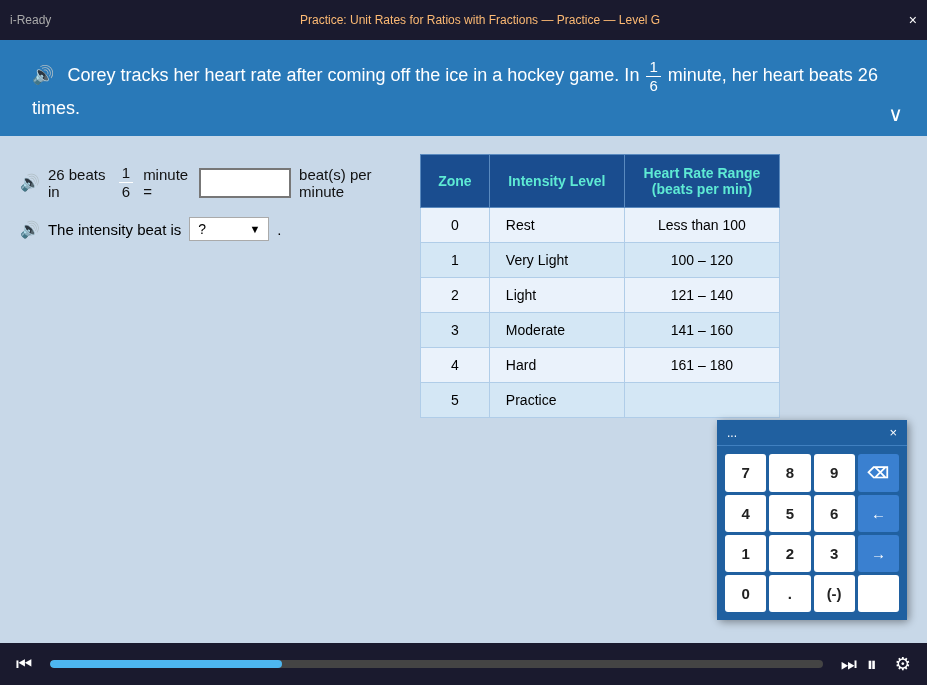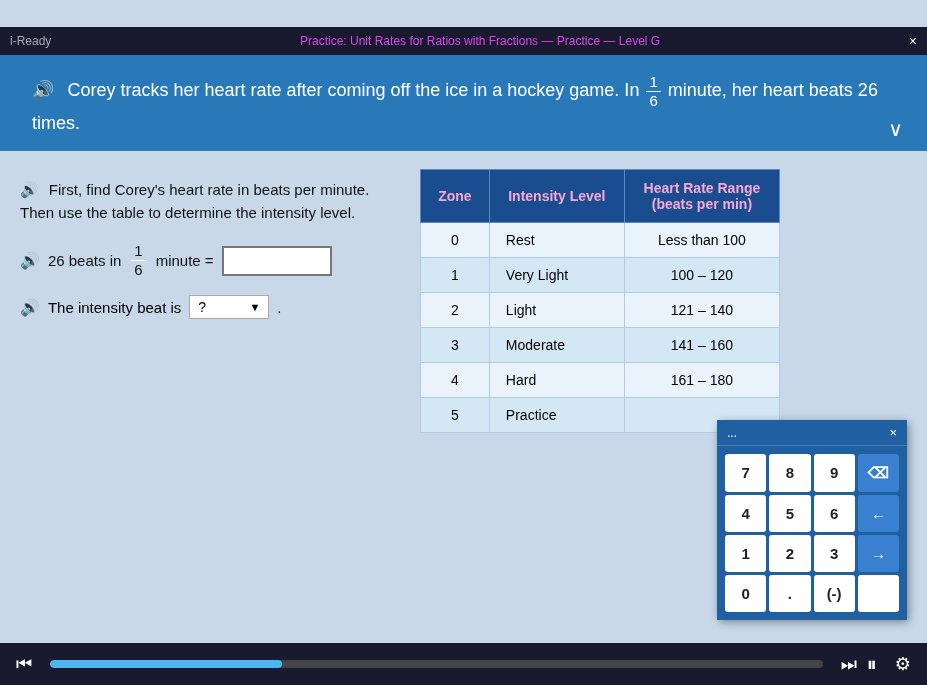--- a/index.html
+++ b/index.html
@@ -13,29 +13,28 @@
     }
 
     
     .top-bar {
       background: #1a1a2e;
       color: #fff;
       display: flex;
       align-items: center;
       justify-content: space-between;
       padding: 4px 10px;
-      height: 28px;
+      height: 40px;
       font-size: 12px;
-      margin-top: 27px;
     }
     .top-bar-title {
       flex: 1;
       text-align: center;
       font-size: 12px;
-      color: #d946ef;
+      color: #fdba74;
     }
     .close-btn {
       color: #fff;
       font-size: 14px;
       cursor: pointer;
     }
 
     
     .blue-header {
       background: #2979b8;
@@ -134,21 +133,21 @@
       align-items: flex-start;
     }
     .heart-table {
       border-collapse: collapse;
       font-size: 14px;
       background: #fff;
       min-width: 360px;
     }
     .heart-table thead tr {
       background: #1a4d8f;
-      color: #f9a8d4;
+      color: #5eead4;
     }
     .heart-table thead th {
       padding: 10px 16px;
       text-align: center;
       font-weight: bold;
       border: 1px solid #5a8abf;
     }
     .heart-table tbody tr:nth-child(odd) {
       background: #eaf2fb;
     }
@@ -281,34 +280,31 @@
       <span class="den">6</span>
     </span>
     <span>minute, her heart beats 26 times.</span>
   </div>
   <div class="chevron-down">∨</div>
 </div>
 
 <div class="main-content">
 
   <div class="left-panel">
-    <div class="question-text">
-      <span style="color:#2979b8;margin-right:6px;">🔊</span>
-      <span>First, find Corey's heart rate in beats per minute. Then use the table to determine the intensity level.</span>
-    </div>
 
     <div class="equation-row">
       <span class="speaker-icon">🔊</span>
       <span>26 beats in</span>
       <span class="fraction">
         <span class="num">1</span>
         <span class="den">6</span>
       </span>
       <span>minute =</span>
       <div class="answer-box"></div>
+      <span>beat(s) per minute</span>
     </div>
 
     <div class="intensity-row">
       <span class="speaker-icon">🔊</span>
       <span>The intensity beat is</span>
       <div class="dropdown">
         <span>?</span>
         <span style="font-size:11px;margin-left:6px;">▼</span>
       </div>
       <span>.</span>

